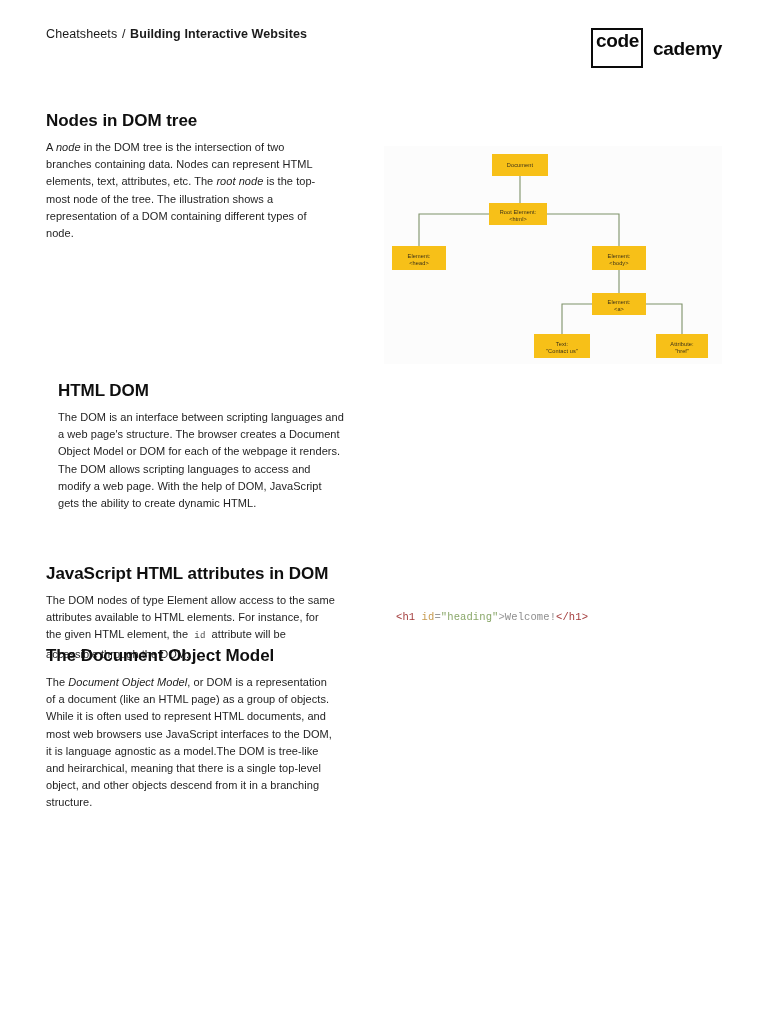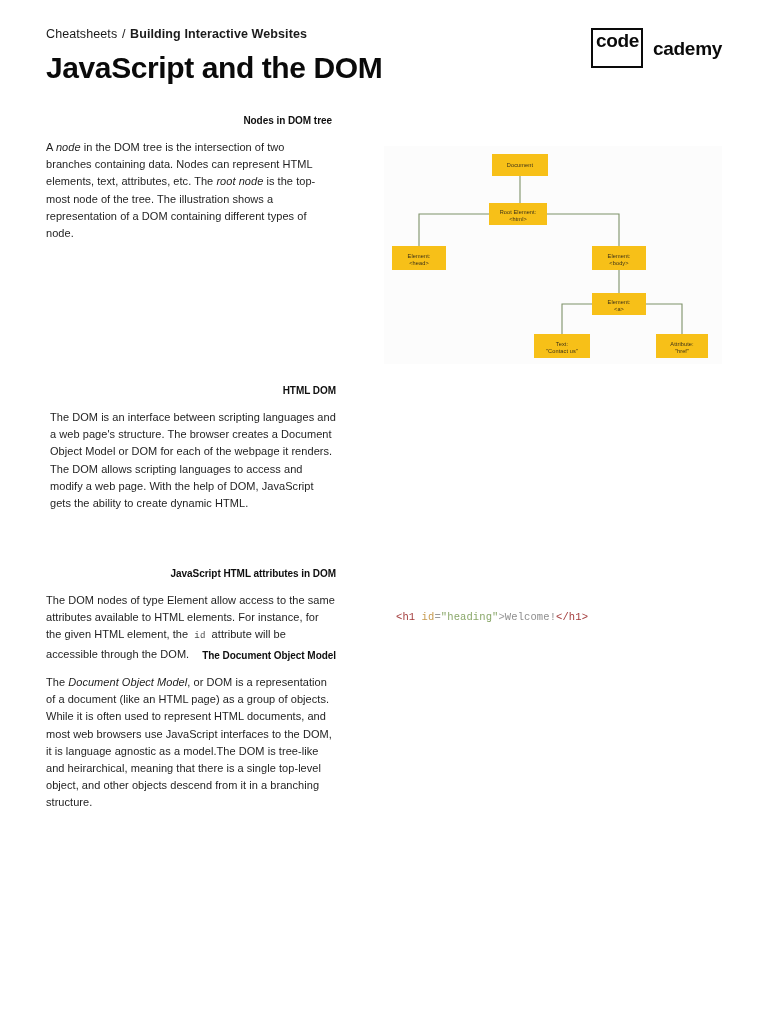--- a/index.html
+++ b/index.html
@@ -86,48 +86,47 @@
     width: 286px;
   }
   .col-right {
     position: absolute;
     left: 384px;
     top: 0;
     width: 340px;
   }
 
   h2.section-title {
-    font-size: 10px;
+    font-size: 17px;
     font-weight: 700;
     color: #0f0f0f;
     margin: 0 0 9px 0;
     letter-spacing: -0.05px;
     line-height: 18px;
-    text-align: right;
   }
   p.body-text {
     font-size: 11px;
     line-height: 17.2px;
     color: #1e1e1e;
     margin: 0;
     letter-spacing: .05px;
   }
   p.body-text em { font-style: italic; }
 
   code.inline-code {
     font-family: "Liberation Mono", "DejaVu Sans Mono", monospace;
     font-size: 9px;
     color: #4a4a4a;
     padding: 0 3px;
     letter-spacing: .2px;
   }
 
   
   .block-nodes      { position: absolute; left: 0; top: 0;   width: 286px; }
-  .block-htmldom    { position: absolute; left: 4px; top: 270px; width: 286px; }
+  .block-htmldom    { position: absolute; left: 12px; top: 270px; width: 286px; }
   .block-accessing  { position: absolute; left: 0; top: 453px; width: 290px; }
   .block-dom        { position: absolute; left: 0; top: 535px; width: 290px; }
 
   
   .code-snippet {
     position: absolute;
     left: 12px;
     top: 497px;
     font-family: "Liberation Mono", "DejaVu Sans Mono", monospace;
     font-size: 10.5px;
@@ -166,21 +165,20 @@
 <body>
 
 <div class="page">
 
   <div class="header">
     <div class="breadcrumb">
       <span class="crumb-root">Cheatsheets</span>
       <span class="crumb-sep">/</span>
       <span class="crumb-current">Building Interactive Websites</span>
     </div>
-    <h1 class="page-title">JavaScript and the DOM</h1>
   </div>
 
   <div class="logo">
     <span class="logo-boxed">code</span>
     <span class="logo-rest">cademy</span>
   </div>
 
   <div class="content">
 
     <div class="col-left">

